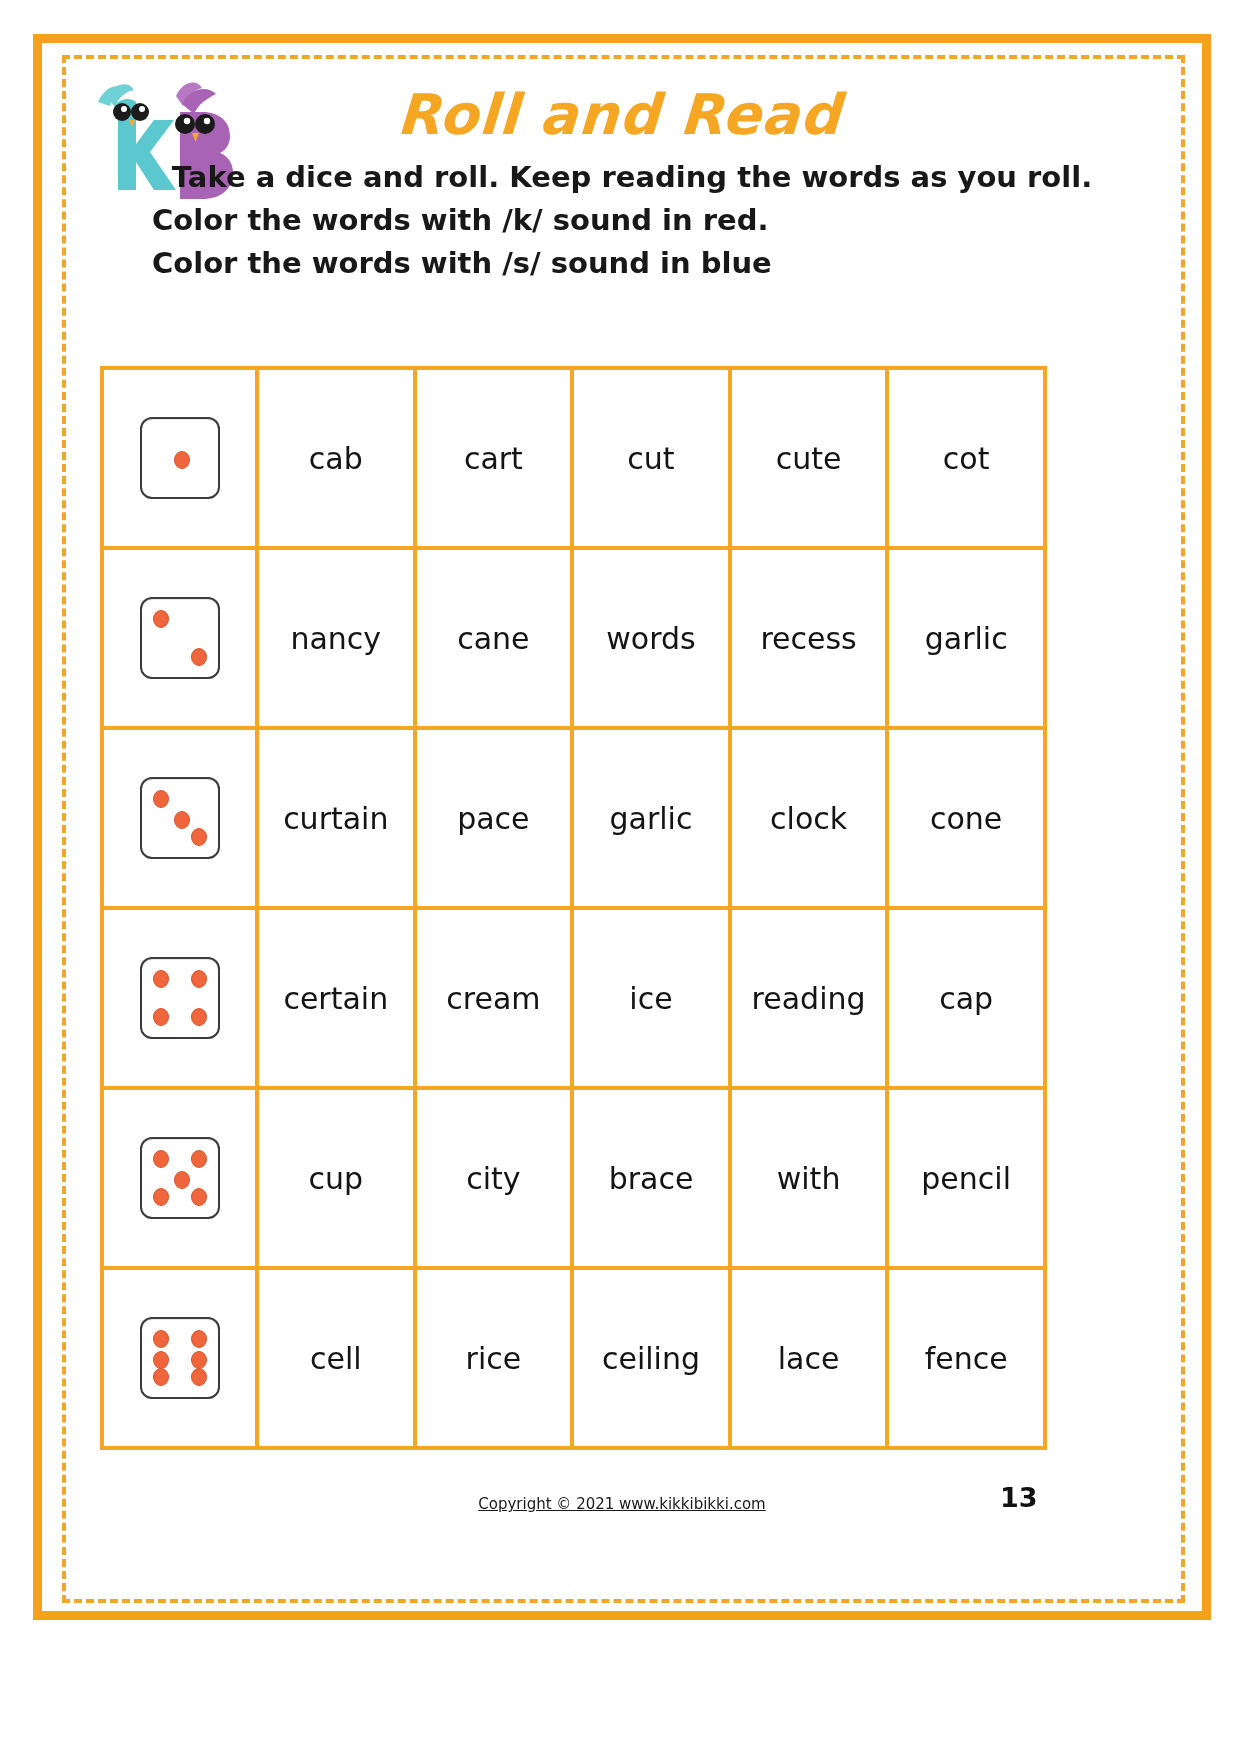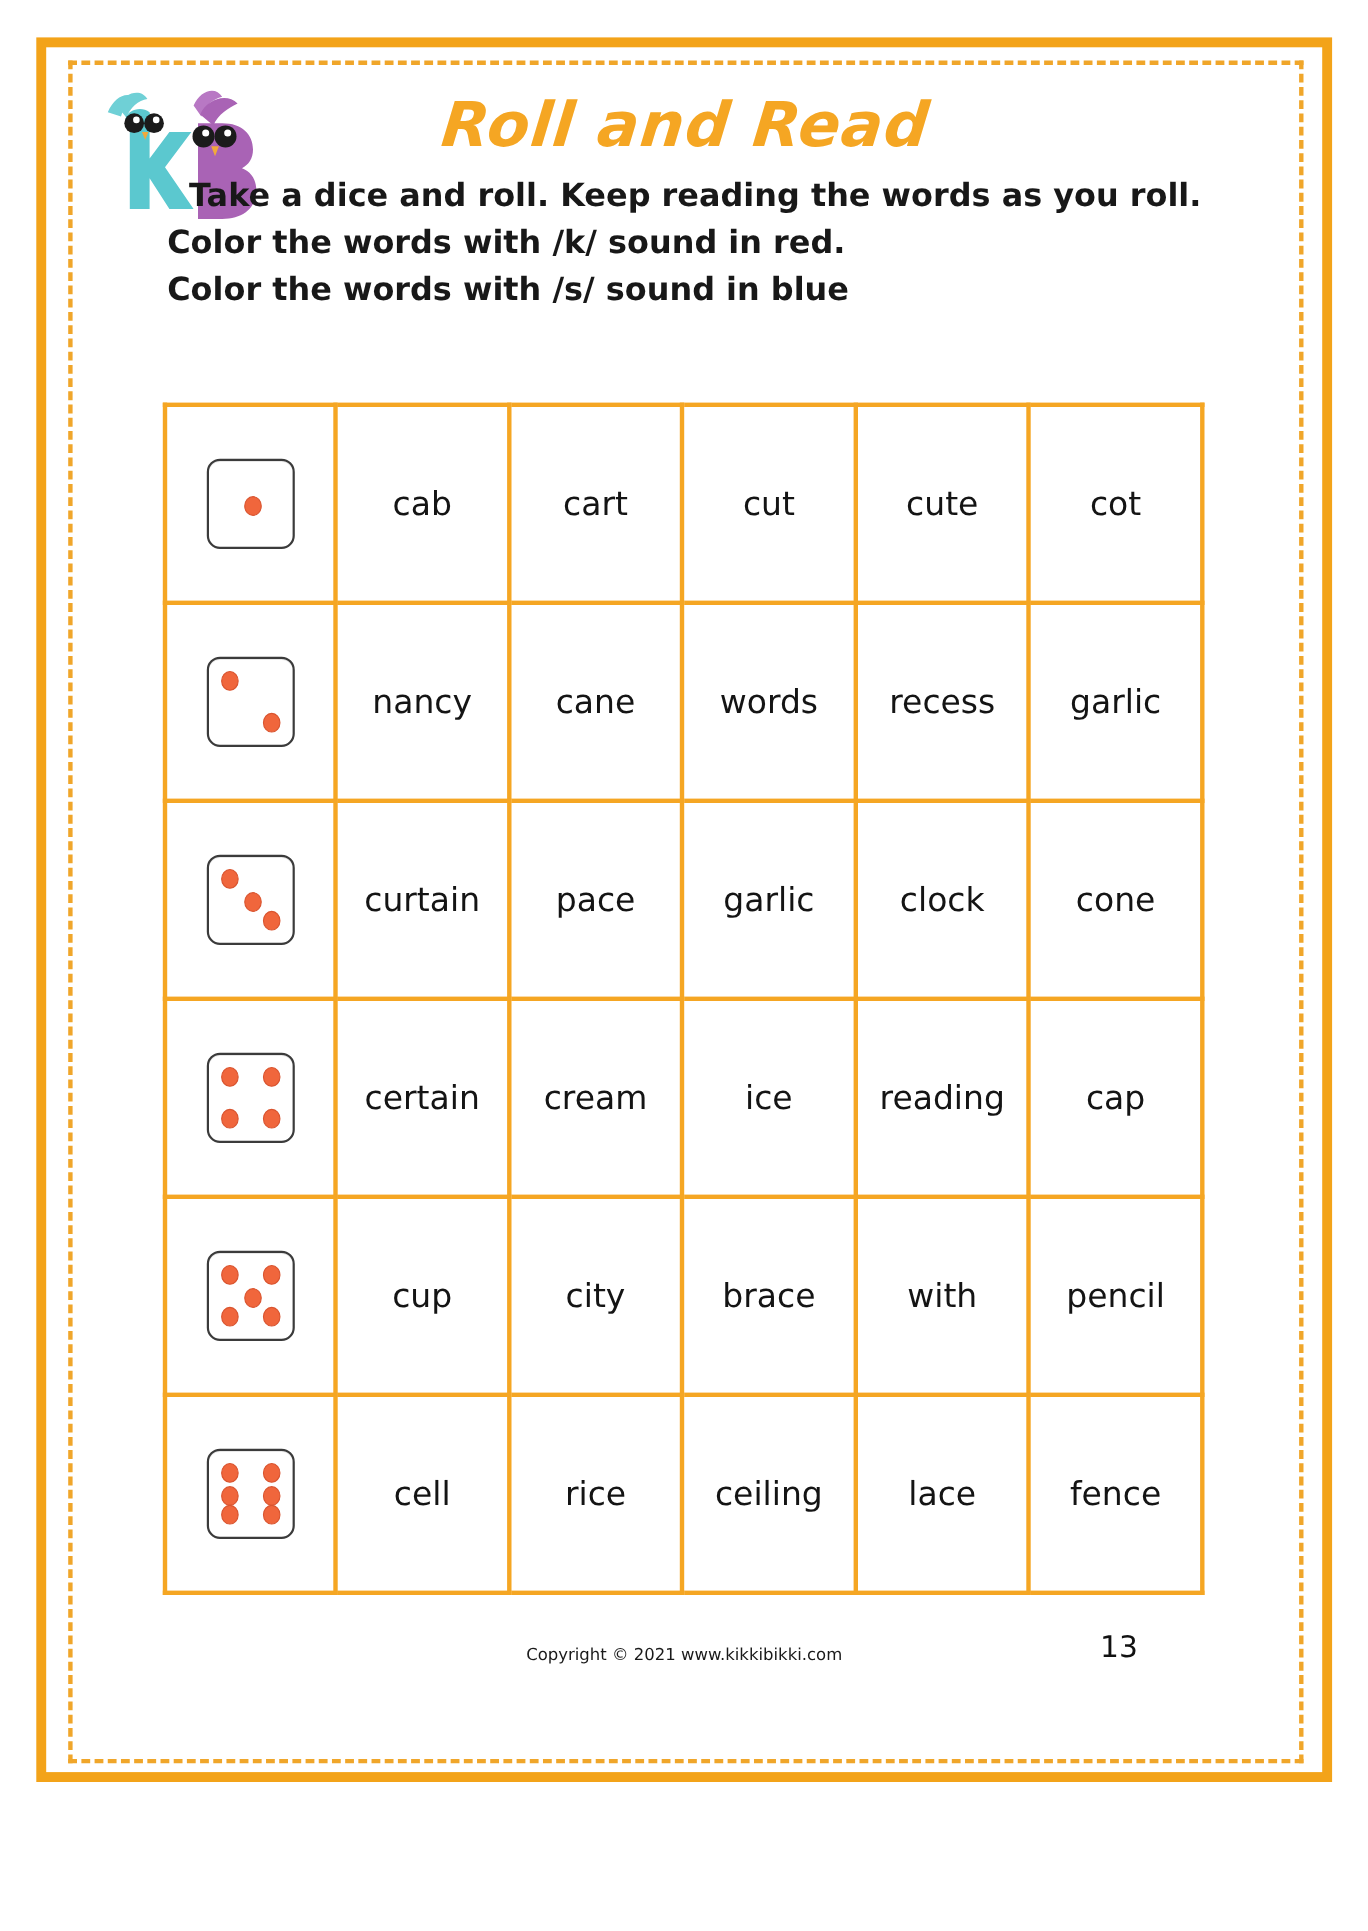--- a/index.html
+++ b/index.html
@@ -97,21 +97,20 @@
   .instructions .line3 { text-align: left; font-weight: bold; }
 
   
   .grid {
     position: absolute;
     left: 100px;
     top: 366px;
     width: 943px;
     border-collapse: collapse;
     table-layout: fixed;
-    margin-left: 48px;
   }
   .grid td {
     border: 4px solid #f5a623;
     height: 180px;
     text-align: center;
     vertical-align: middle;
     font-family: "DejaVu Sans", sans-serif;
     font-size: 30px;
     color: #141414;
   }
@@ -153,28 +152,29 @@
   
   .copyright {
     position: absolute;
     left: 0;
     top: 1495px;
     width: 1244px;
     text-align: center;
     font-family: "DejaVu Sans", sans-serif;
     font-size: 15px;
     color: #1a1a1a;
+    text-decoration: underline;
   }
   .page-number {
     position: absolute;
     left: 1000px;
     top: 1482px;
     font-family: "DejaVu Sans", sans-serif;
     font-size: 27px;
-    font-weight: 400;
+    font-weight: 700;
     color: #111111;
   }
 </style>
 </head>
 <body>
 
 <div id="page">
 
   <div class="outer-frame"></div>
   <div class="inner-frame"></div>

